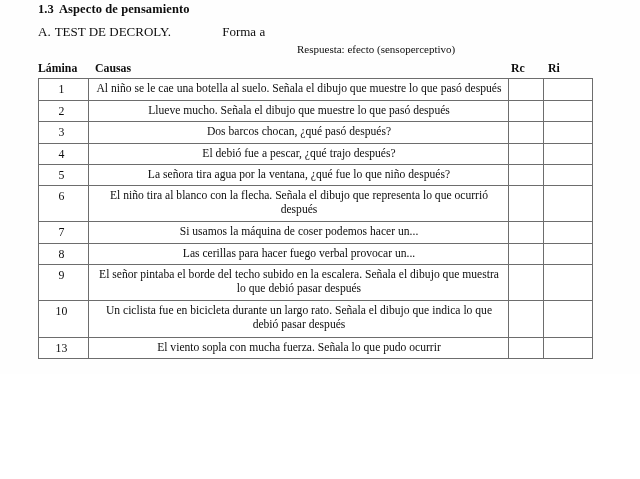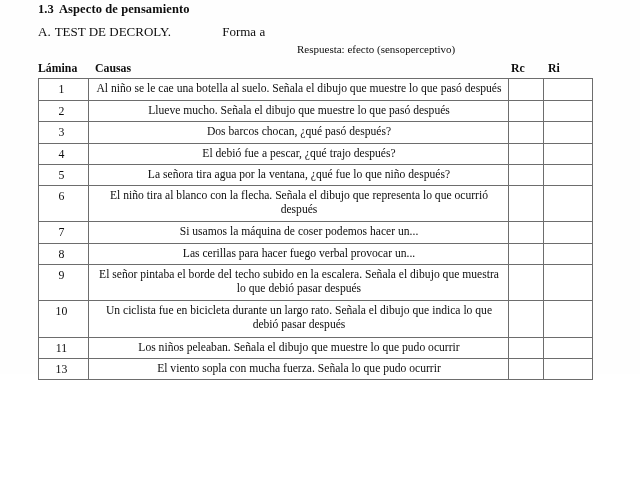--- a/index.html
+++ b/index.html
@@ -292,34 +292,20 @@
           </td>
           <td class="c-rc">
             <div class="cell-pad-num">&nbsp;</div>
           </td>
           <td class="c-ri">
             <div class="cell-pad-num">&nbsp;</div>
           </td>
         </tr>
         <tr>
           <td class="c-lamina">
-            <div class="cell-pad-num">11</div>
-          </td>
-          <td class="c-causas">
-            <div class="cell-pad-txt">Los niños peleaban. Señala el dibujo que muestre lo que pudo ocurrir</div>
-          </td>
-          <td class="c-rc">
-            <div class="cell-pad-num">&nbsp;</div>
-          </td>
-          <td class="c-ri">
-            <div class="cell-pad-num">&nbsp;</div>
-          </td>
-        </tr>
-        <tr>
-          <td class="c-lamina">
             <div class="cell-pad-num">13</div>
           </td>
           <td class="c-causas">
             <div class="cell-pad-txt">El viento sopla con mucha fuerza. Señala lo que pudo ocurrir</div>
           </td>
           <td class="c-rc">
             <div class="cell-pad-num">&nbsp;</div>
           </td>
           <td class="c-ri">
             <div class="cell-pad-num">&nbsp;</div>

